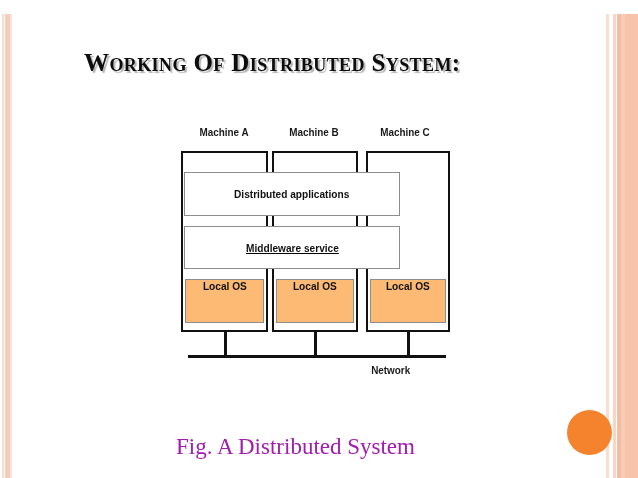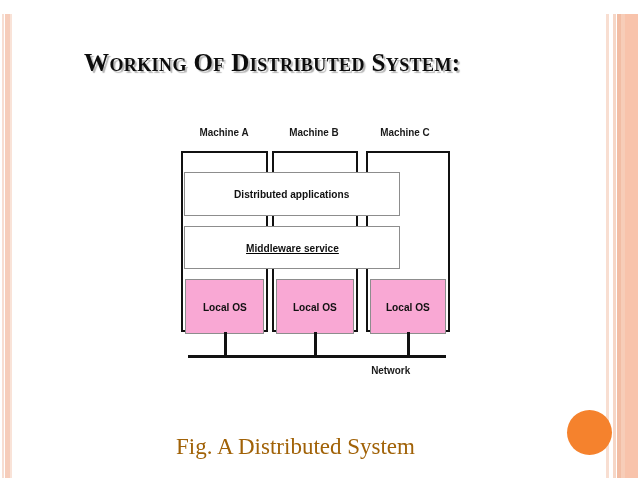--- a/index.html
+++ b/index.html
@@ -108,26 +108,25 @@
     color: #111111;
     transform: scaleX(0.92);
     white-space: nowrap;
   }
   #bar-apps  { top: 158px; height: 44px; }
   #bar-mw    { top: 212px; height: 43px; text-decoration: underline; }
 
   .os-box {
     position: absolute;
     top: 265px;
-    height: 55px;
+    height: 44px;
     border: 1px solid #8d8d8d;
-    background: #f9a8d4;
+    background: #fdba74;
     box-sizing: border-box;
     display: flex;
-    align-items: center;
     justify-content: center;
   }
   .os-box span {
     font-family: "Liberation Sans", sans-serif;
     font-size: 11px;
     font-weight: bold;
     color: #111111;
     transform: scaleX(0.92);
     white-space: nowrap;
   }
@@ -158,21 +157,21 @@
     white-space: nowrap;
   }
 
   
   .caption {
     position: absolute;
     left: 176px;
     top: 420px;
     font-family: "Liberation Serif", serif;
     font-size: 23px;
-    color: #a16207;
+    color: #a21caf;
     white-space: nowrap;
   }
 </style>
 </head>
 <body>
 
 <div id="slide">
 
   <div class="stripe stripe-l1"></div>
   <div class="stripe stripe-l2"></div>

